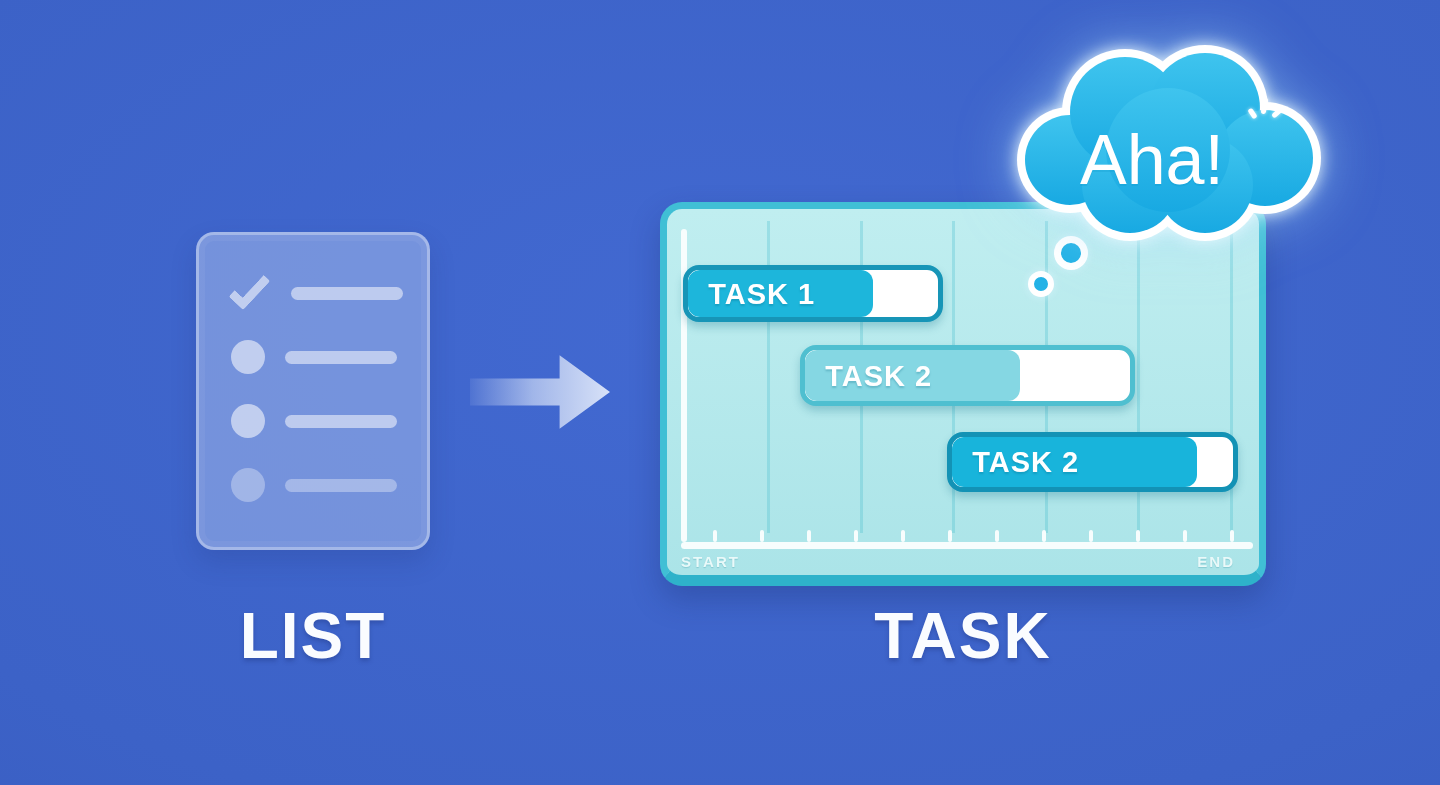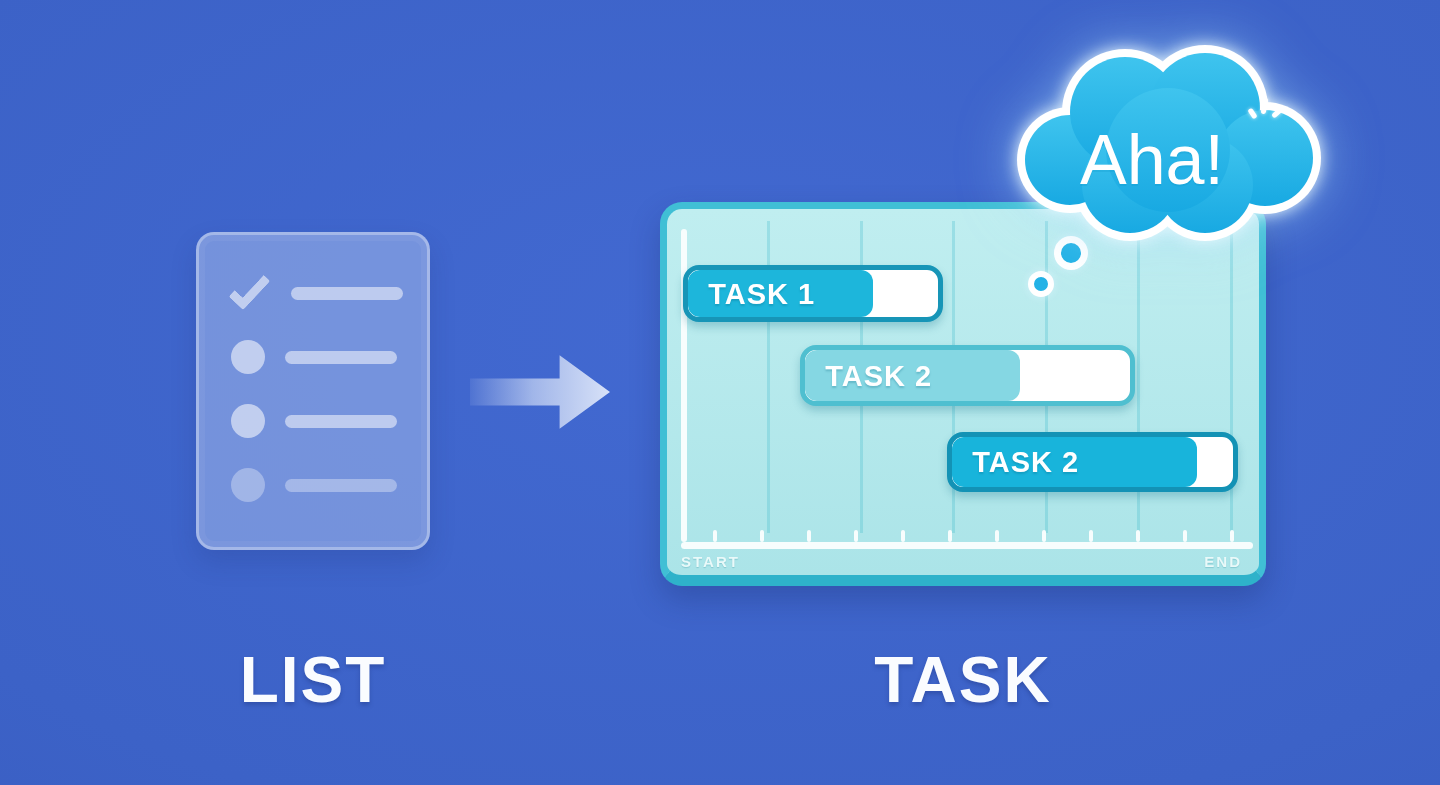--- a/index.html
+++ b/index.html
@@ -28,21 +28,21 @@
     border-left:9px solid rgba(255,255,255,0.55);
     border-bottom:9px solid rgba(255,255,255,0.55);
     border-radius:3px;
     transform:rotate(-47deg) translate(2px,-4px);
   }
   .line-bar { width:112px; height:13px; border-radius:7px; background:rgba(255,255,255,0.52); }
   .row-faded .bullet-dot { background:rgba(255,255,255,0.32); }
   .row-faded .line-bar { background:rgba(255,255,255,0.34); }
   
   .caption {
-    position:absolute; top:644px; height:72px;
+    position:absolute; top:600px; height:72px;
     display:flex; align-items:center; justify-content:center;
     color:#fafcff; font-size:64px; font-weight:bold; letter-spacing:2px;
     text-shadow:0 3px 4px rgba(28,48,120,0.35);
   }
   .caption-list { left:196px; width:234px; }
   .caption-gantt { left:660px; width:606px; }
   
   .arrow {
     position:absolute; left:470px; top:352px; width:140px; height:80px;
     background:linear-gradient(90deg, rgba(255,255,255,0.08) 0%, rgba(240,246,255,0.55) 45%, rgba(242,247,255,0.85) 100%);
@@ -60,21 +60,21 @@
   .gridline { position:absolute; top:0; bottom:0; width:3px; background:rgba(70,188,204,0.30); }
   .y-axis { position:absolute; left:14px; top:20px; width:6px; height:313px; background:#f7fdfd; border-radius:3px; }
   .x-axis { position:absolute; left:14px; top:333px; width:572px; height:7px; background:#f7fdfd; border-radius:4px; }
   .x-ticks { position:absolute; left:0; top:321px; right:0; height:12px; }
   .tick { position:absolute; top:0; width:4px; height:12px; background:#f7fdfd; border-radius:2px; }
   .axis-label {
     position:absolute; top:344px; color:#e9f9f9; font-size:15px; font-weight:bold;
     letter-spacing:2px; text-shadow:0 1px 1px rgba(20,120,140,0.25);
   }
   .axis-label.start { left:14px; }
-  .axis-label.end { right:17px; }
+  .axis-label.end { right:24px; }
   .timeline { position:absolute; left:14px; top:20px; right:8px; height:310px;text-decoration:underline; }
   .task-bar {
     position:absolute; border:5px solid; border-radius:16px; background:#fff;
     overflow:hidden; box-shadow:0 5px 8px rgba(18,110,135,0.28);
   }
   .task-fill { position:absolute; left:0; top:0; bottom:0; border-radius:12px; }
   .task-label {
     position:absolute; left:20px; top:50%; transform:translateY(-50%);
     color:#ffffff; font-size:29px; font-weight:bold; letter-spacing:1px;
     text-shadow:0 2px 2px rgba(0,95,125,0.25); white-space:nowrap;

